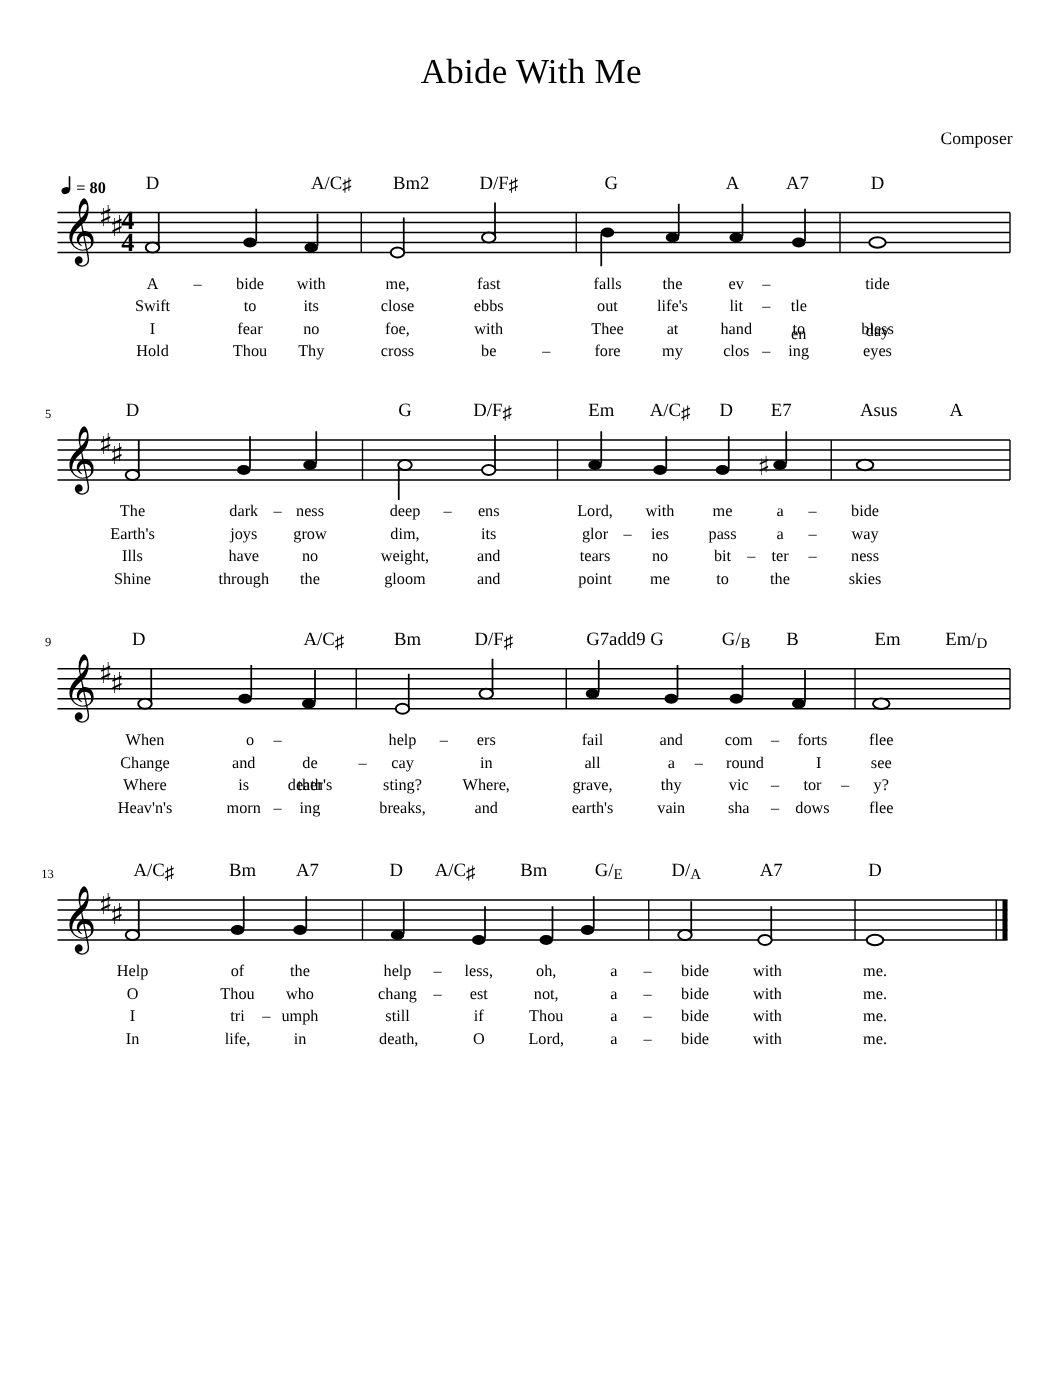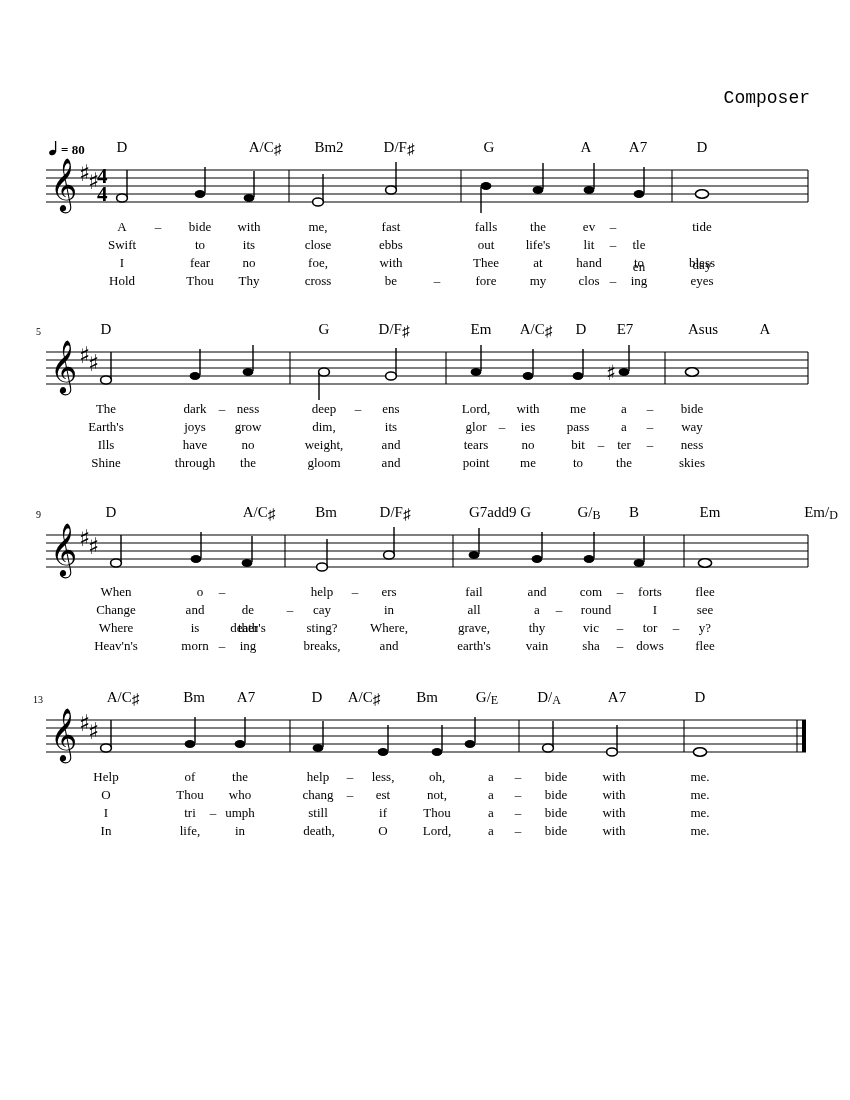--- a/index.html
+++ b/index.html
@@ -2,21 +2,21 @@
 <html><head>
 <meta charset="utf-8">
 <style>
   html,body{margin:0;padding:0;background:#ffffff;}
   body{width:850px;height:1100px;position:relative;
        font-family:"Liberation Serif","DejaVu Serif",serif;color:#000;}
   .page{position:absolute;inset:0;width:850px;height:1100px;overflow:hidden;}
 
   .title{position:absolute;top:42px;left:0;width:850px;text-align:center;
          font-size:28px;font-weight:400;letter-spacing:.2px;}
-  .composer{position:absolute;top:88px;right:40px;font-size:18px;font-family:Liberation Mono, monospace;}
+  .composer{position:absolute;top:104px;right:40px;font-size:14px;}
 
   .system{position:absolute;left:0;width:850px;}
   .meas-num{position:absolute;font-size:10px;font-style:normal;}
 
   .chordrow{position:absolute;left:0;width:850px;height:20px;}
   .chord{position:absolute;font-size:15px;white-space:nowrap;line-height:18px;
          transform:translateX(-50%);}
   .chord .bass{font-size:12px;vertical-align:-2px;}
   .chord .acc{font-size:15px;vertical-align:-2px;}
 
@@ -30,20 +30,21 @@
   .barthick{stroke:#000;stroke-width:4;}
   .stem{stroke:#000;stroke-width:1.4;}
   .nh{fill:#000;}
   .nho{fill:#fff;stroke:#000;stroke-width:1.6;}
 </style>
 </head>
 <body>
 
 <div class="page">
 
+  <div class="title">Abide With Me</div>
   <div class="composer">Composer</div>
 
   <div class="system" style="top:130px;">
     <div class="chordrow" style="top:8px;">
         <div class="chord" style="left: 122px;">D</div>
         <div class="chord" style="left: 265px;"><span>A/C</span><span class="acc">♯</span></div>
         <div class="chord" style="left: 329px;">Bm2</div>
         <div class="chord" style="left: 399px;"><span>D/F</span><span class="acc">♯</span></div>
         <div class="chord" style="left: 489px;">G</div>
         <div class="chord" style="left: 586px;">A</div>
@@ -320,21 +321,21 @@
   <div class="system" style="top:495px;">
     <div class="chordrow" style="top:8px;">
         <div class="chord" style="left: 111px;">D</div>
         <div class="chord" style="left: 259px;"><span>A/C</span><span class="acc">♯</span></div>
         <div class="chord" style="left: 326px;">Bm</div>
         <div class="chord" style="left: 395px;"><span>D/F</span><span class="acc">♯</span></div>
         <div class="chord" style="left: 500px;">G7add9 G</div>
         <div class="chord" style="left: 589px;"><span>G/</span><span class="bass">B</span></div>
         <div class="chord" style="left: 634px;">B</div>
         <div class="chord" style="left: 710px;">Em</div>
-        <div class="chord" style="left: 773px; margin-left: 48px;"><span>Em/</span><span class="bass">D</span></div>
+        <div class="chord" style="left: 773px;"><span>Em/</span><span class="bass">D</span></div>
       </div>
     <div class="meas-num" style="left:36px;top:14px;">9</div>
 
     <svg width="850" height="80" style="position:absolute;top:28px;left:0;">
       <g>
         <line class="stf" x1="46" y1="12" x2="808" y2="12"></line>
         <line class="stf" x1="46" y1="20" x2="808" y2="20"></line>
         <line class="stf" x1="46" y1="28" x2="808" y2="28"></line>
         <line class="stf" x1="46" y1="36" x2="808" y2="36"></line>
         <line class="stf" x1="46" y1="44" x2="808" y2="44"></line>

